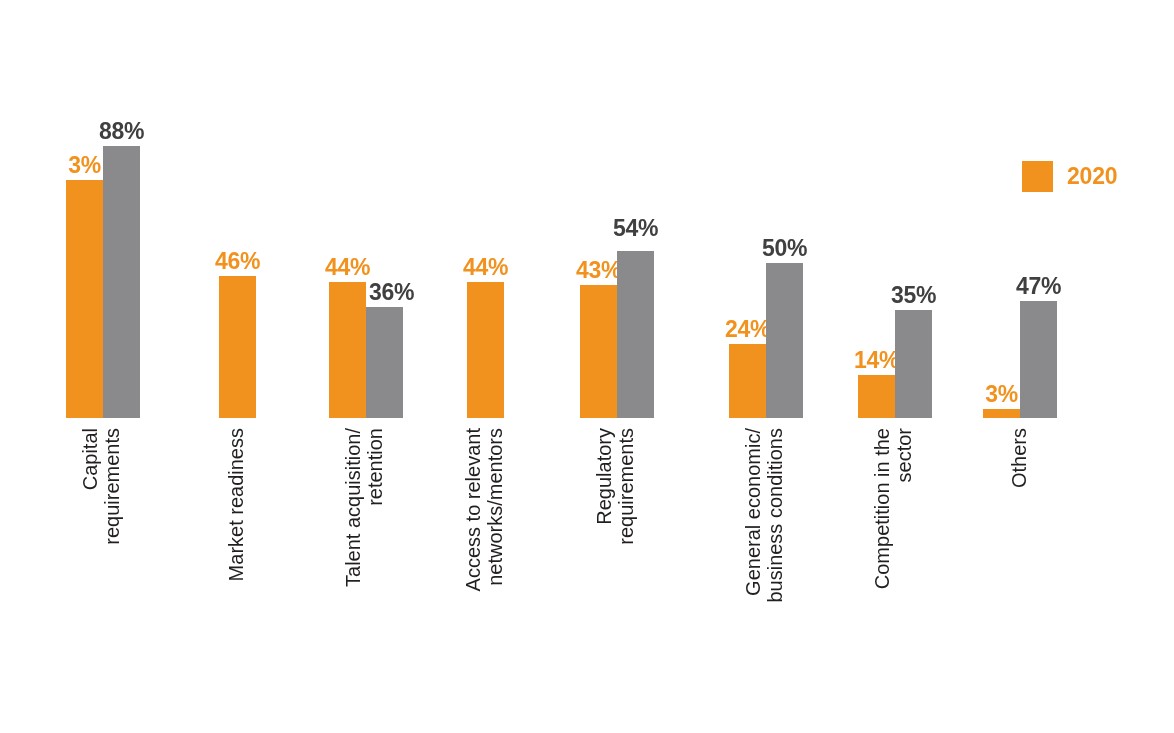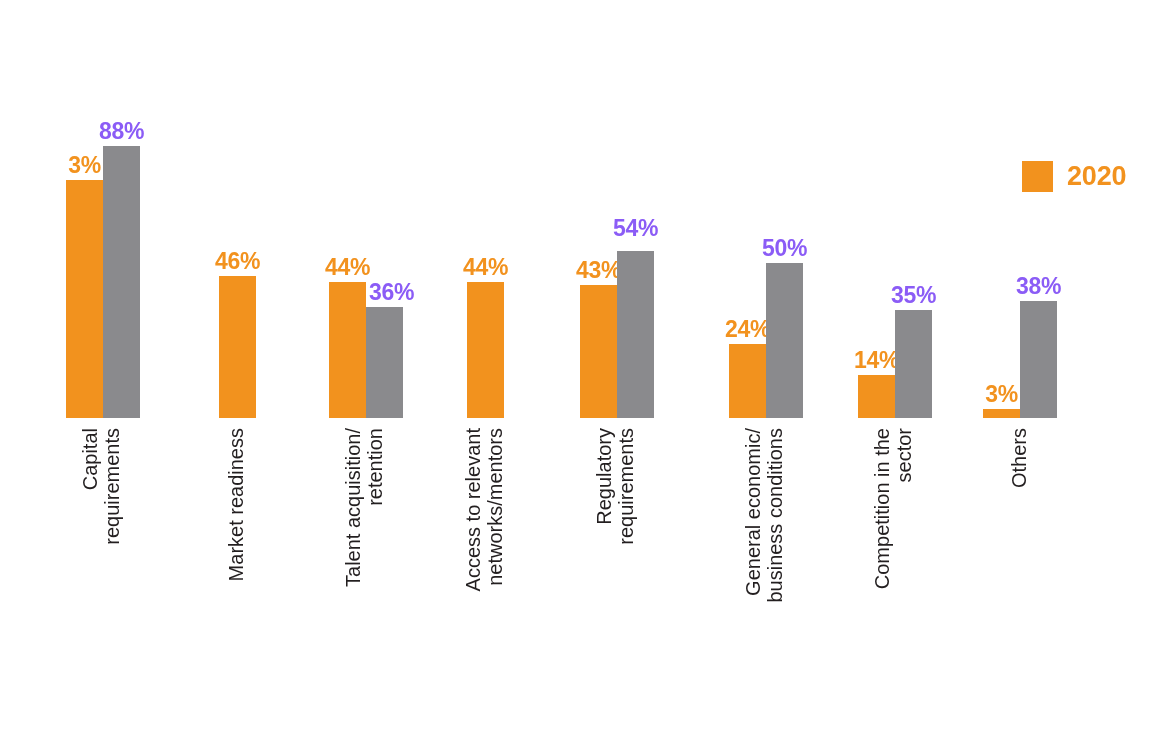--- a/index.html
+++ b/index.html
@@ -40,21 +40,21 @@
 
   .bar-label {
     position: absolute;
     font-size: 23px;
     font-weight: bold;
     letter-spacing: -0.3px;
     white-space: nowrap;
     text-align: center;
   }
   .bar-label.s2020 { color: #F2921E; }
-  .bar-label.s2017 { color: #8b5cf6; }
+  .bar-label.s2017 { color: #404040; }
 
   
   .cat-label {
     position: absolute;
     top: 428px;
     height: 300px;
     display: flex;
     flex-direction: row;
     align-items: flex-start;
     justify-content: flex-start;
@@ -81,21 +81,21 @@
     height: 36px;
     margin-bottom: 4px;
   }
   .legend-swatch {
     width: 31px;
     height: 31px;
     flex: none;
   }
   .legend-text {
     margin-left: 14px;
-    font-size: 27px;
+    font-size: 23px;
     font-weight: bold;
     letter-spacing: -0.2px;
   }
 </style>
 </head>
 <body>
 
 <div id="chart-root">
 
   <div class="plot" id="plot">
@@ -146,21 +146,21 @@
       <div class="bar-label s2020" style="left: 849px; width: 55px; top: 347px;">14%</div>
       <div class="bar s2017" style="left: 895px; width: 37px; height: 108px;"></div>
       <div class="bar-label s2017" style="left: 886px; width: 55px; top: 282px;">35%</div>
       <div class="cat-label" style="left: 872px;">
         <span class="cat-line">Competition in the</span>
         <span class="cat-line">sector</span>
       </div>
       <div class="bar s2020" style="left: 983px; width: 37px; height: 9px;"></div>
       <div class="bar-label s2020" style="left: 974px; width: 55px; top: 381px;">3%</div>
       <div class="bar s2017" style="left: 1020px; width: 37px; height: 117px;"></div>
-      <div class="bar-label s2017" style="left: 1011px; width: 55px; top: 273px;">38%</div>
+      <div class="bar-label s2017" style="left: 1011px; width: 55px; top: 273px;">47%</div>
       <div class="cat-label" style="left: 1009px;">
         <span class="cat-line">Others</span>
       </div>
     </div>
 
   <div class="legend">
     <div class="legend-row">
       <span class="legend-swatch" style="background:#F2921E"></span>
       <span class="legend-text" style="color:#F2921E">2020</span>
     </div>

